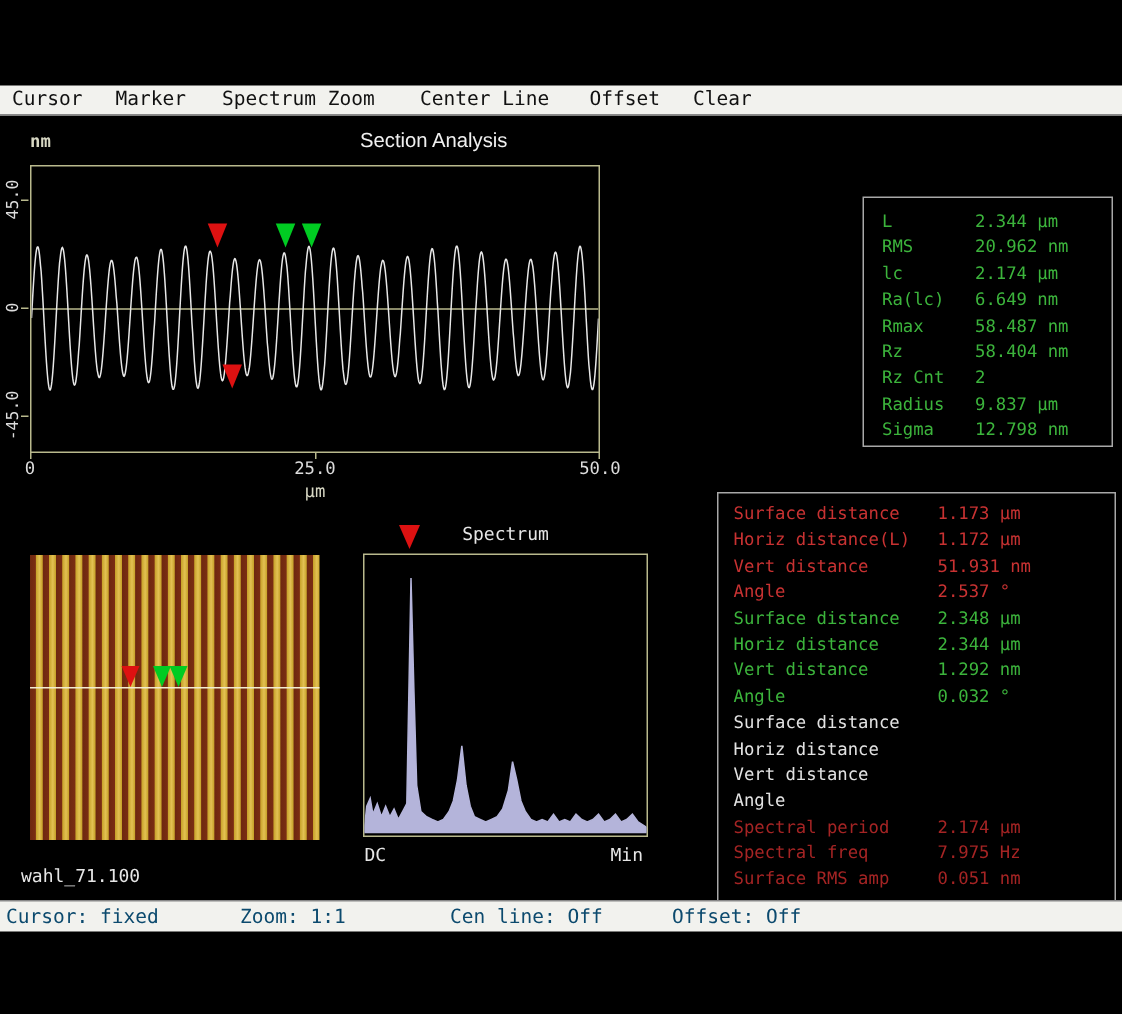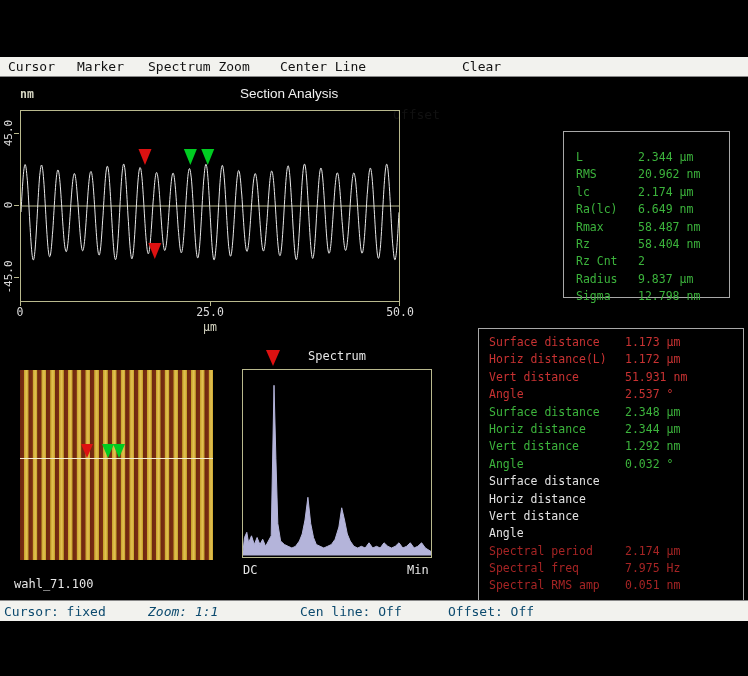--- a/index.html
+++ b/index.html
@@ -13,43 +13,43 @@
   .stage{position:absolute;left:0;top:0;width:748px;height:676px;background:#000;}
 
   
   .menubar{position:absolute;left:0;top:57px;width:748px;height:20px;background:#f2f2ee;
            border-bottom:1px solid #888;padding-left:13px;}
   .menu-item{position:absolute;top:2px;font-size:13px;color:#111;cursor:default;white-space:pre;}
   .menu-item:nth-child(1){left:8px;}
   .menu-item:nth-child(2){left:77px;}
   .menu-item:nth-child(3){left:148px;}
   .menu-item:nth-child(4){left:280px;}
-  .menu-item:nth-child(5){left:393px;margin-top:48px;}
+  .menu-item:nth-child(5){left:393px;}
   .menu-item:nth-child(6){left:462px;}
 
   
   .plot-title{position:absolute;left:240px;top:86px;width:260px;
               font-family:"Liberation Sans",sans-serif;font-size:13.5px;color:#f0f0f0;}
   .nm-label{position:absolute;left:20px;top:87px;font-size:11.5px;color:#d8d8c4;font-weight:bold;}
   .section-frame{position:absolute;left:20px;top:110px;width:380px;height:192px;
                  border:1px solid var(--frame);}
   .ytick-label{position:absolute;width:40px;height:12px;text-align:center;font-size:11px;
                color:#dcdcdc;transform:rotate(-90deg);}
   .yl0{left:-12px;top:127px;} .yl1{left:-12px;top:199px;} .yl2{left:-12px;top:271px;}
   .xtick-label{position:absolute;top:305px;width:36px;text-align:center;font-size:11.5px;color:#dcdcdc;}
   .xl0{left:2px;} .xl1{left:192px;} .xl2{left:382px;}
   .xunit-label{position:absolute;left:192px;top:320px;width:36px;text-align:center;
                font-size:11.5px;color:#d8d8c4;}
   .tick{position:absolute;background:var(--frame);}
   .tx{width:1px;height:4px;top:302px;} .tx0{left:20px;} .tx1{left:210px;} .tx2{left:399px;}
   .ty{width:5px;height:1px;left:14px;} .ty0{top:133px;} .ty1{top:205px;} .ty2{top:277px;}
 
   
-  .stats-panel{position:absolute;left:563px;top:131px;width:167px;height:167px;
-               border:1px solid #a8a8a8;padding-top:17px;background:#000;}
+  .stats-panel{position:absolute;left:575px;top:131px;width:167px;height:167px;
+               border:1px solid #a8a8a8;padding-top:7px;background:#000;}
   .prow{height:17.4px;line-height:17.4px;font-size:11.5px;white-space:pre;}
   .stats-panel .plabel{display:inline-block;margin-left:12px;width:62px;}
   .green{color:var(--green);} .red{color:var(--red);} .dimred{color:var(--dimred);}
   .white{color:var(--white-text);}
 
   
   .measure-panel{position:absolute;left:478px;top:328px;width:266px;height:284px;
                  border:1px solid #a8a8a8;padding-top:5px;background:#000;}
   .measure-panel .plabel{display:inline-block;margin-left:10px;width:136px;}
 
@@ -74,21 +74,21 @@
                    border-right:7px solid transparent;border-top:16px solid var(--mred);
                    width:0;height:0;}
   .dc-label{position:absolute;left:243px;top:563px;font-size:12px;color:#e6e6e6;}
   .min-label{position:absolute;left:407px;top:563px;font-size:12px;color:#e6e6e6;}
 
   
   .statusbar{position:absolute;left:0;top:600px;width:748px;height:21px;background:#f2f2ee;
              border-top:1px solid #888;}
   .status-item{position:absolute;top:3px;font-size:13px;color:#0c4a6e;white-space:pre;}
   .status-item:nth-child(1){left:4px;}
-  .status-item:nth-child(2){left:148px;font-style:italic;}
+  .status-item:nth-child(2){left:160px;}
   .status-item:nth-child(3){left:300px;}
   .status-item:nth-child(4){left:448px;}
 </style>
 </head>
 <body>
 
 <div class="stage">
 
   <div class="menubar">
     <span class="menu-item">Cursor</span>
@@ -165,21 +165,21 @@
       <div class="prow green"><span class="plabel">Surface distance</span><span class="pvalue">2.348 µm</span></div>
       <div class="prow green"><span class="plabel">Horiz distance</span><span class="pvalue">2.344 µm</span></div>
       <div class="prow green"><span class="plabel">Vert distance</span><span class="pvalue">1.292 nm</span></div>
       <div class="prow green"><span class="plabel">Angle</span><span class="pvalue">0.032 °</span></div>
       <div class="prow white"><span class="plabel">Surface distance</span><span class="pvalue"></span></div>
       <div class="prow white"><span class="plabel">Horiz distance</span><span class="pvalue"></span></div>
       <div class="prow white"><span class="plabel">Vert distance</span><span class="pvalue"></span></div>
       <div class="prow white"><span class="plabel">Angle</span><span class="pvalue"></span></div>
       <div class="prow dimred"><span class="plabel">Spectral period</span><span class="pvalue">2.174 µm</span></div>
       <div class="prow dimred"><span class="plabel">Spectral freq</span><span class="pvalue">7.975 Hz</span></div>
-      <div class="prow dimred"><span class="plabel">Spectral RMS amp</span><span class="pvalue">0.051 nm</span></div>
+      <div class="prow dimred"><span class="plabel">Surface RMS amp</span><span class="pvalue">0.051 nm</span></div>
     </div>
 
   <div class="statusbar">
     <span class="status-item">Cursor: fixed</span>
     <span class="status-item">Zoom: 1:1</span>
     <span class="status-item">Cen line: Off</span>
     <span class="status-item">Offset: Off</span>
   </div>
 
 </div>

